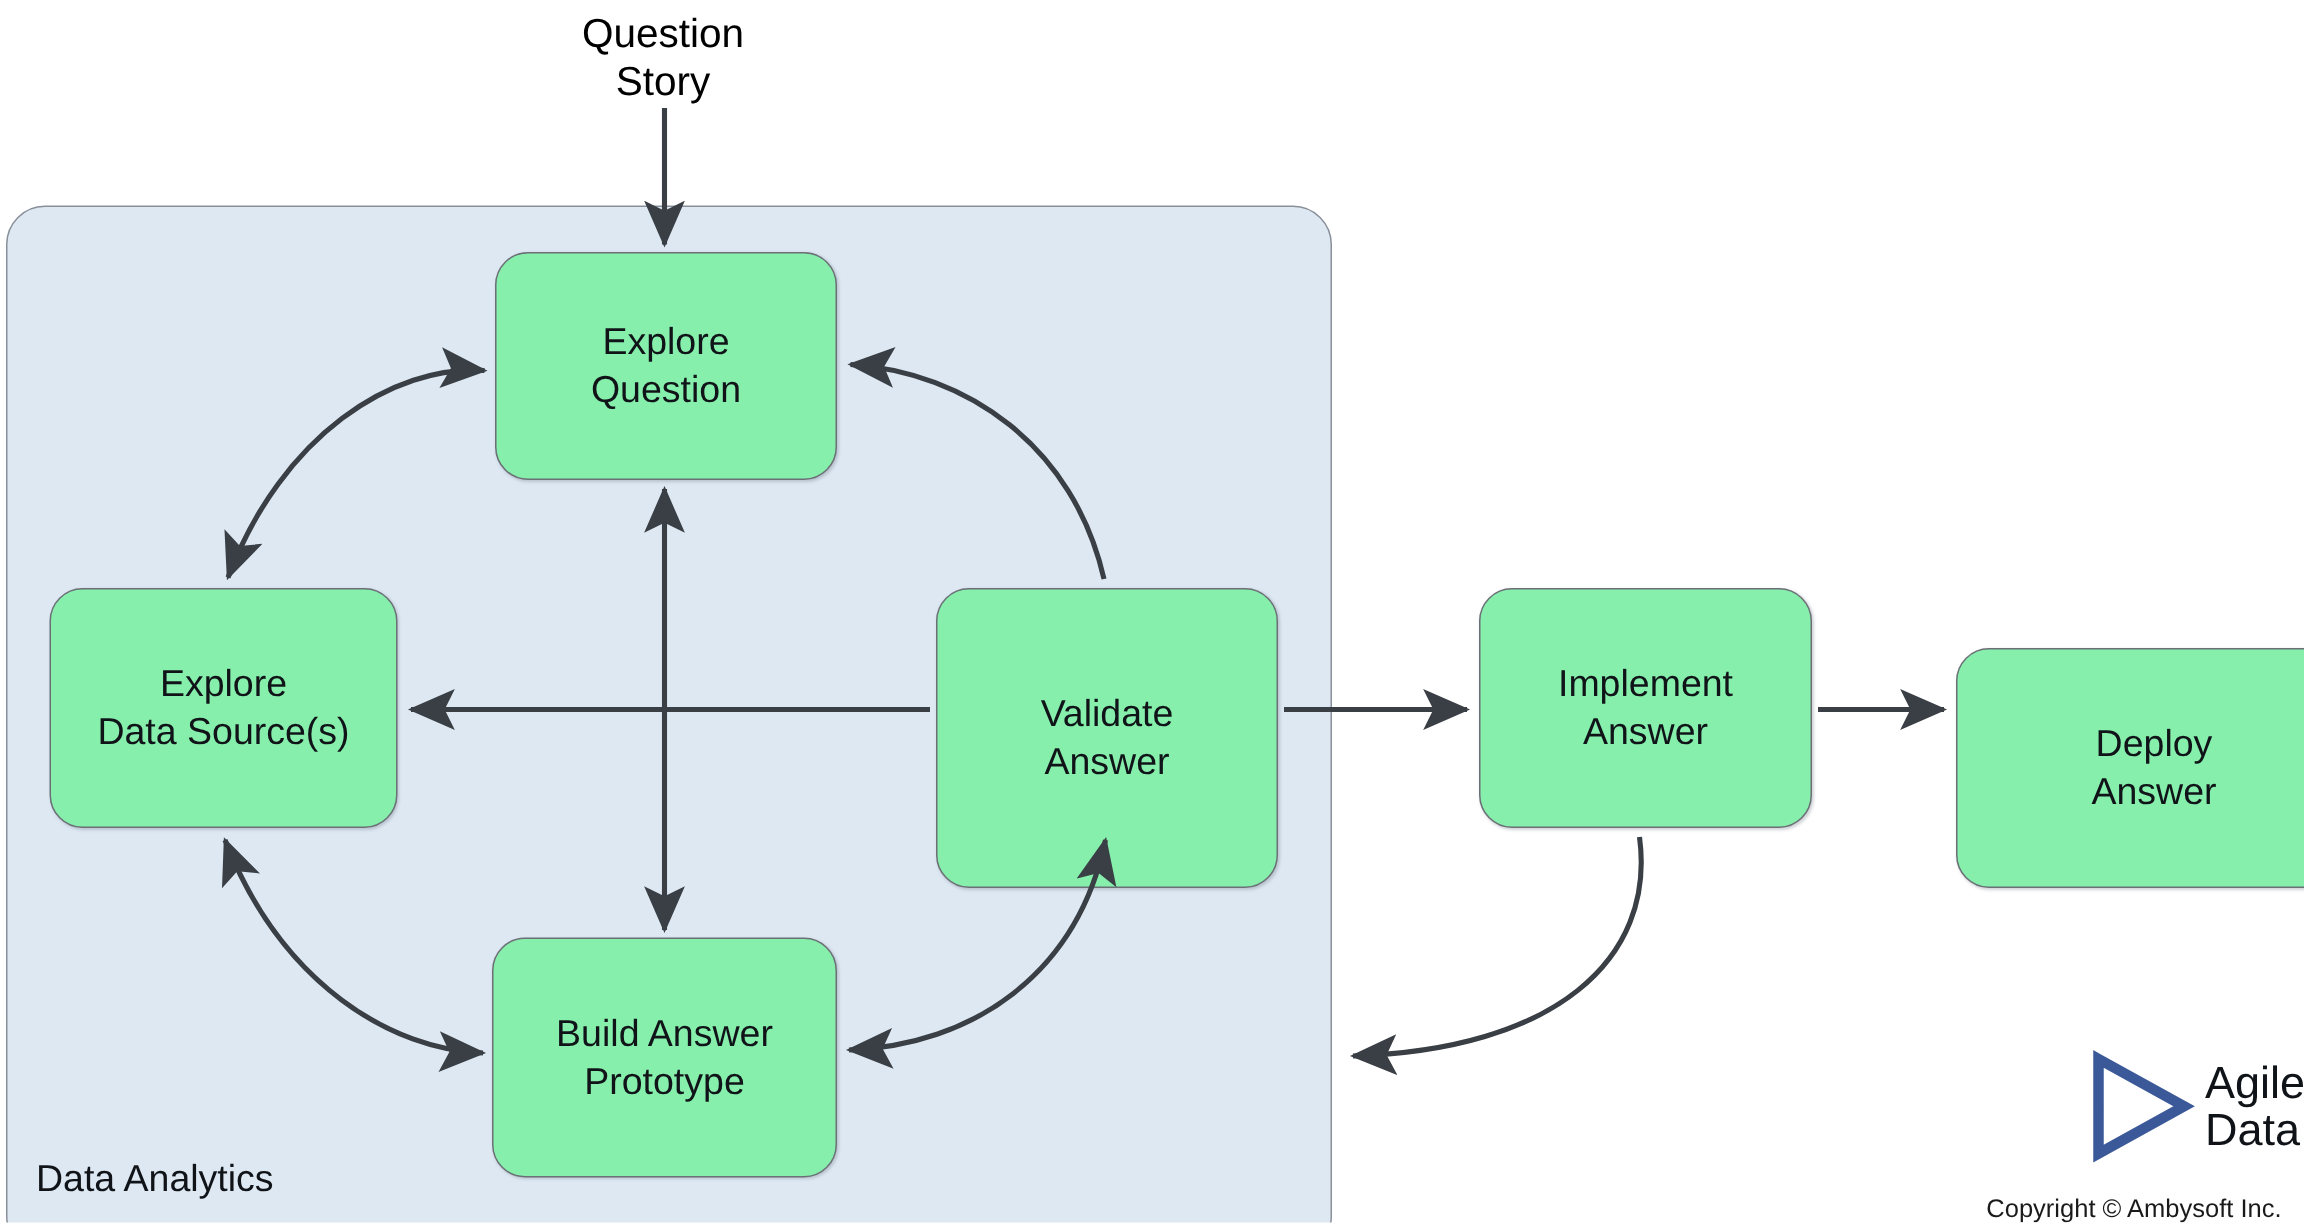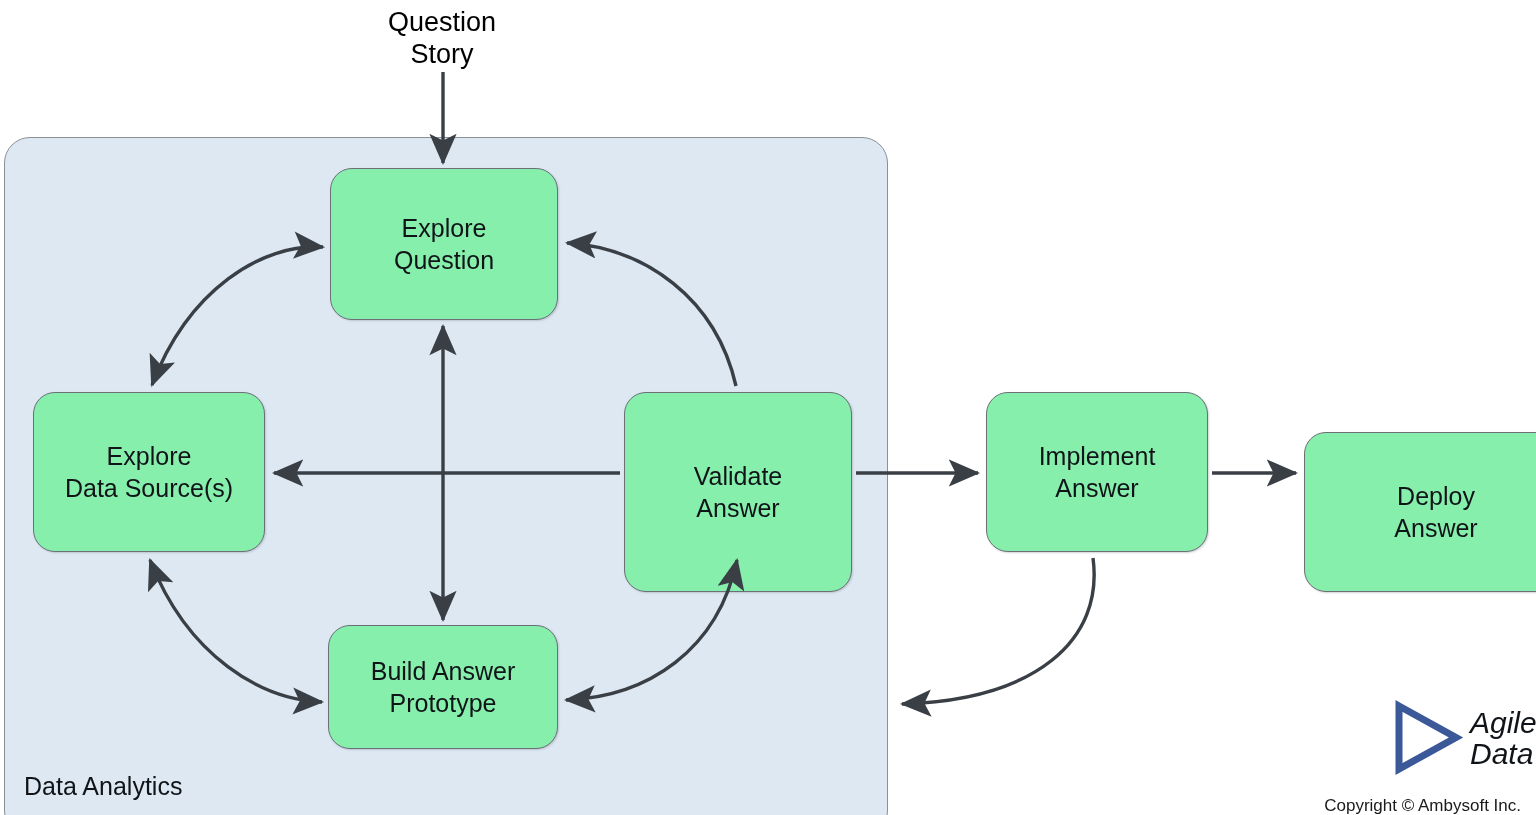--- a/index.html
+++ b/index.html
@@ -62,21 +62,20 @@
     font-size: 27px;
     line-height: 1.2;
     text-align: center;
     color: #000000;
     white-space: pre-line;
   }
   .logo-wrap {
     position: absolute;
     display: flex;
     align-items: center;
-    font-style: italic;
   }
   .logo-text {
     font-size: 30px;
     line-height: 1.05;
     color: #101418;
     margin-left: 6px;
     white-space: pre-line;
   }
   .copyright {
     position: absolute;
@@ -105,21 +104,21 @@
   <div class="node" style="left:33px; top:392px; width:232px; height:160px;">
     <span class="node-label">Explore
 Data Source(s)</span>
   </div>
 
   <div class="node" style="left:624px; top:392px; width:228px; height:200px;">
     <span class="node-label">Validate
 Answer</span>
   </div>
 
-  <div class="node" style="left:328px; top:625px; width:230px; height:124px;">
+  <div class="node" style="left:328px; top:625px; width:230px; height:160px;">
     <span class="node-label">Build Answer
 Prototype</span>
   </div>
 
   <div class="node" style="left:986px; top:392px; width:222px; height:160px;">
     <span class="node-label">Implement
 Answer</span>
   </div>
 
   <div class="node" style="left:1304px; top:392px; width:264px; height:160px;margin-top:40px;">

